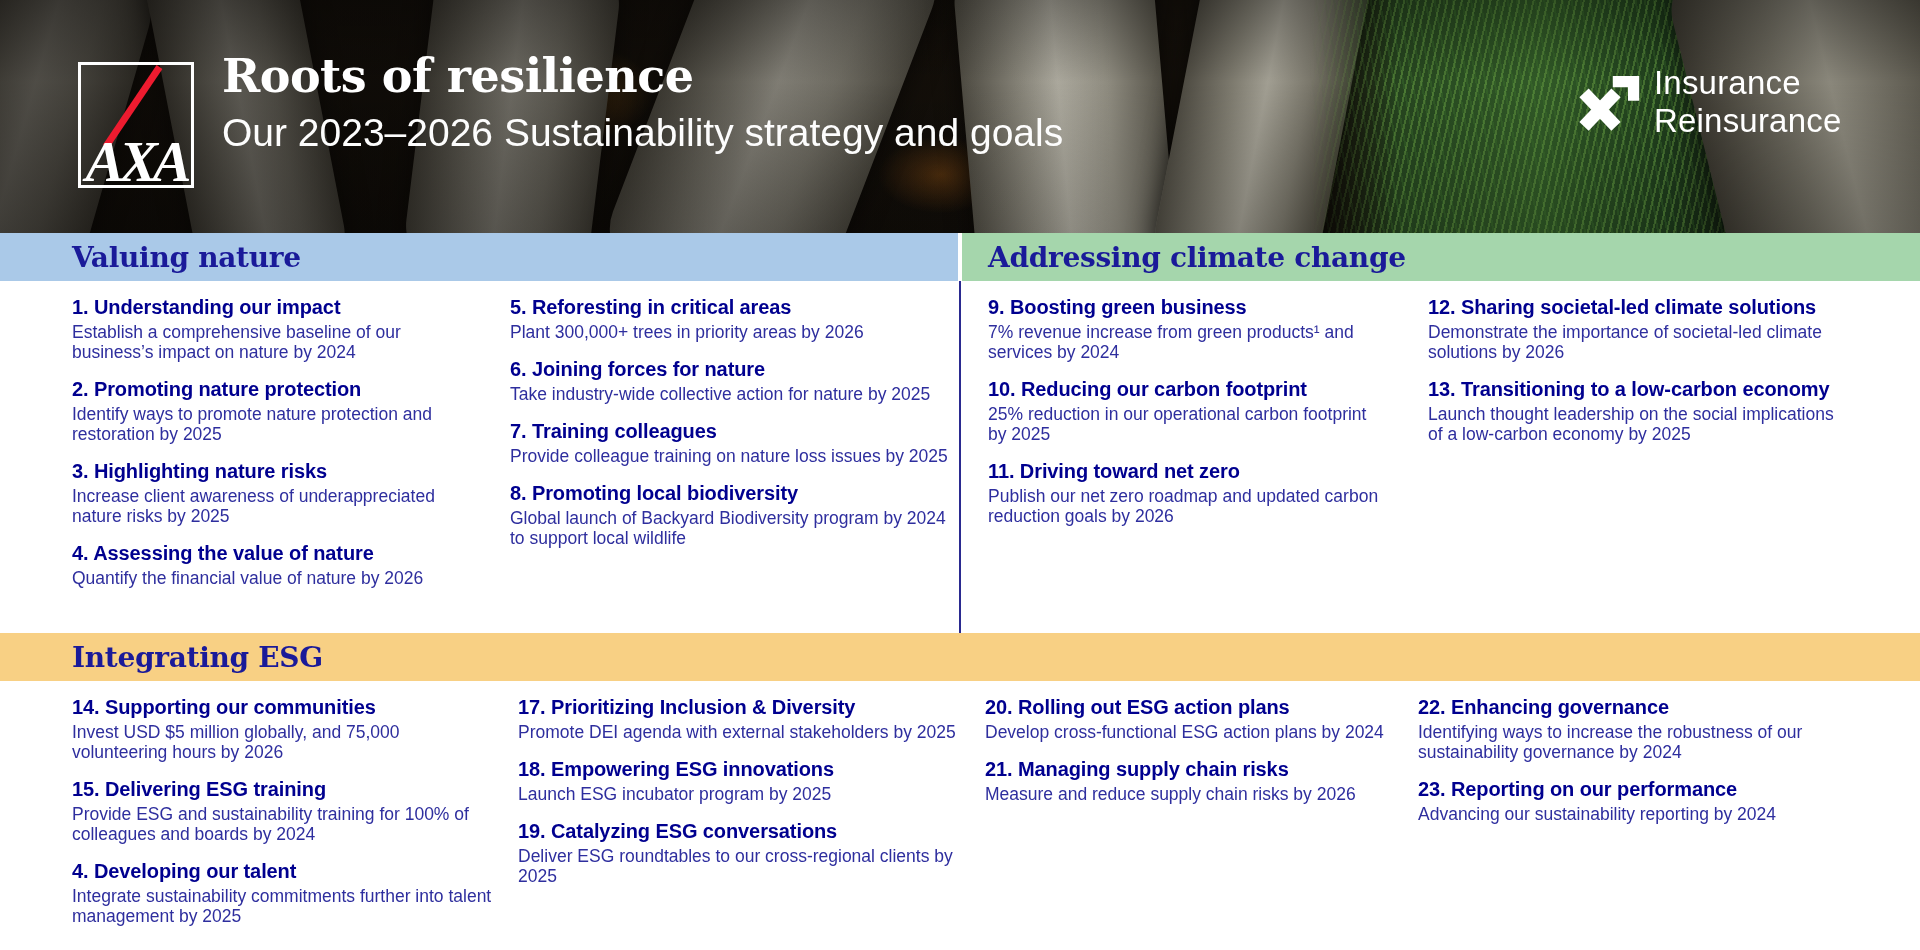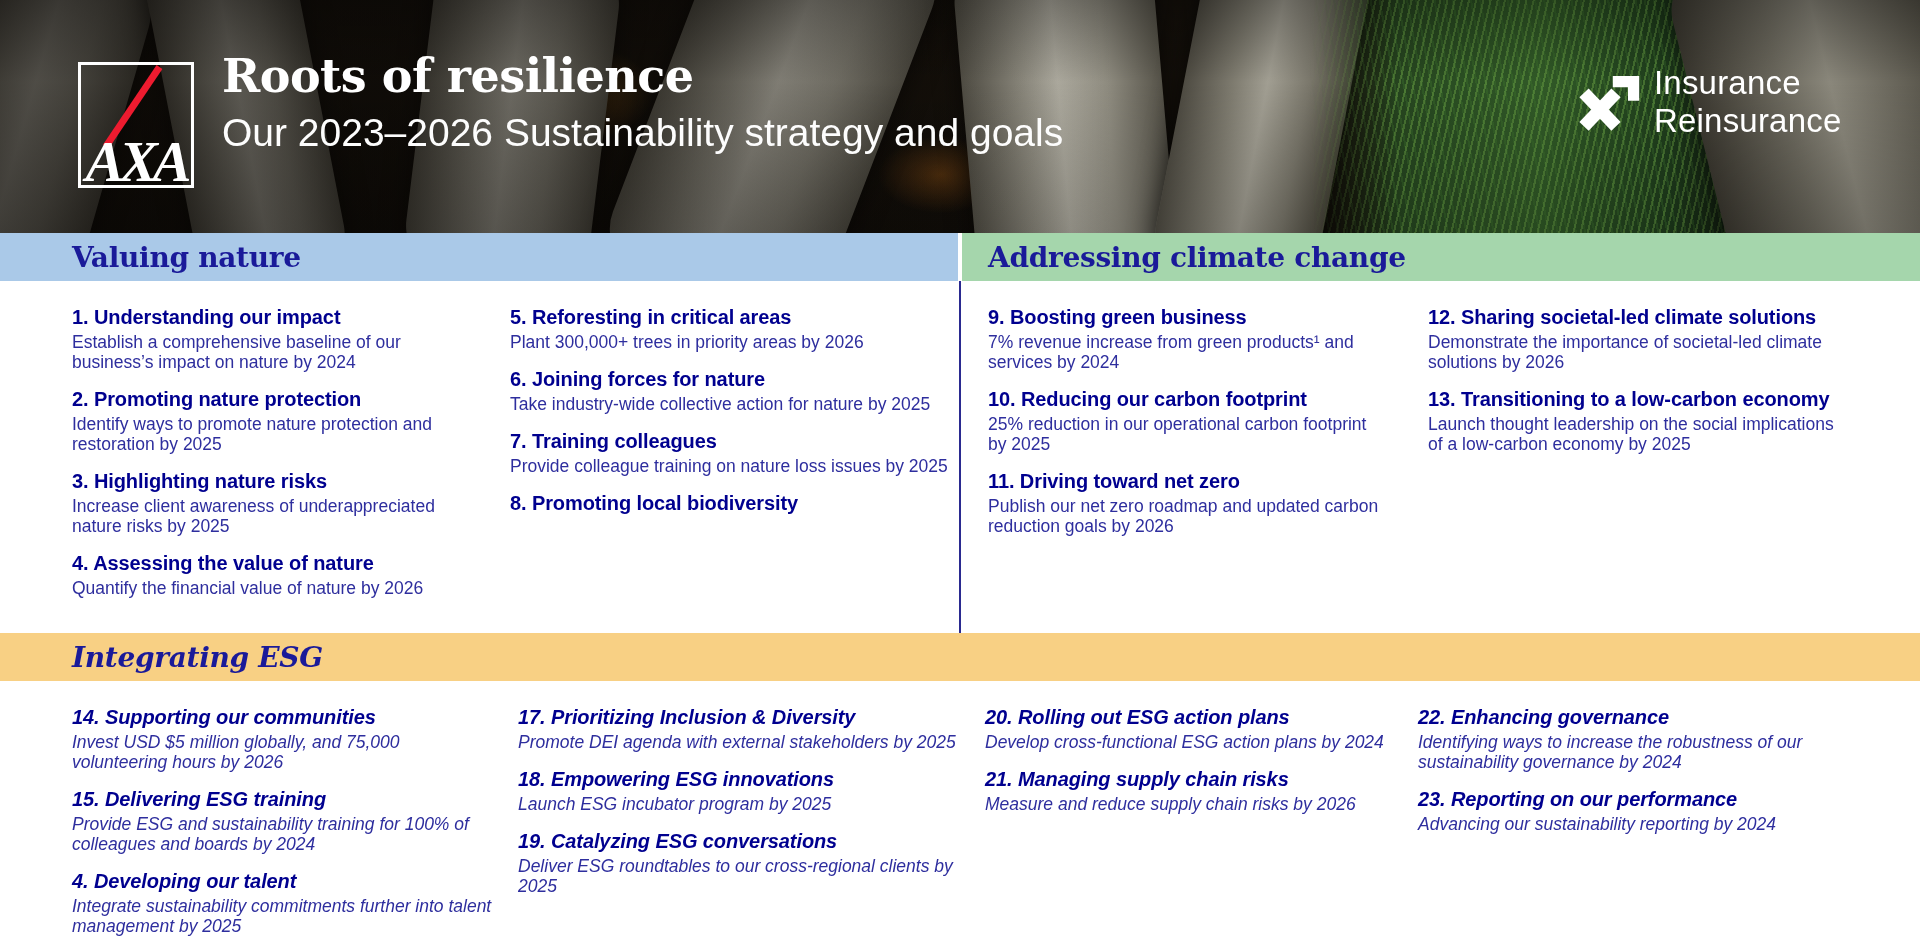--- a/index.html
+++ b/index.html
@@ -70,24 +70,24 @@
   .xl-names{margin-left:14px;font-size:33px;line-height:38px;font-weight:400;letter-spacing:.2px;}
 
   
   .band{height:48px;display:flex;align-items:center;}
   .band-title{font-family:"DejaVu Serif","Liberation Serif",serif;font-weight:bold;
     font-size:28px;color:var(--title-navy);letter-spacing:-.3px;}
   .section-left{position:absolute;left:0;top:233px;width:958px;}
   .section-left .band{background:var(--band-blue);padding-left:72px;}
   .section-right{position:absolute;left:962px;top:233px;width:1106px;}
   .section-right .band{background:var(--band-green);padding-left:26px;}
-  .section-esg{position:absolute;left:0;top:633px;width:1920px;font-style:italic;}
+  .section-esg{position:absolute;left:0;top:633px;width:1920px;}
   .section-esg .band{background:var(--band-orange);padding-left:72px;}
 
-  .cols{display:grid;padding-top:24px;}
+  .cols{display:grid;padding-top:14px;}
   .section-left .cols{padding-left:72px;grid-template-columns:406px 450px;column-gap:32px;}
   .section-right .cols{padding-left:26px;grid-template-columns:400px 445px;column-gap:40px;}
   .section-esg .cols{padding-left:72px;grid-template-columns:446px 467px:433px;}
   .section-esg .cols{grid-template-columns:446px 467px 433px 420px;}
 
   .goal{margin:0 0 15px 0;}
   .goal h3{margin:0 0 3px 0;font-size:20px;line-height:24px;font-weight:700;color:var(--navy);letter-spacing:-.1px;}
   .goal p{margin:0;font-size:17.5px;line-height:20px;color:var(--body-text);}
   .section-left .col:nth-child(1) .goal p{max-width:396px;}
   .section-left .col:nth-child(2) .goal p{max-width:446px;}
@@ -170,20 +170,21 @@
           <div class="goal">
             <h3>6. Joining forces for nature</h3>
             <p>Take industry-wide collective action for nature by 2025</p>
           </div>
           <div class="goal">
             <h3>7. Training colleagues</h3>
             <p>Provide colleague training on nature loss issues by 2025</p>
           </div>
           <div class="goal">
             <h3>8. Promoting local biodiversity</h3>
+            <p>Global launch of Backyard Biodiversity program by 2024 to support local wildlife</p>
           </div>
         </div>
       </div>
   </section>
 
   <section class="section-right">
     <div class="band">
       <span class="band-title">Addressing climate change</span>
     </div>
     <div class="cols">

